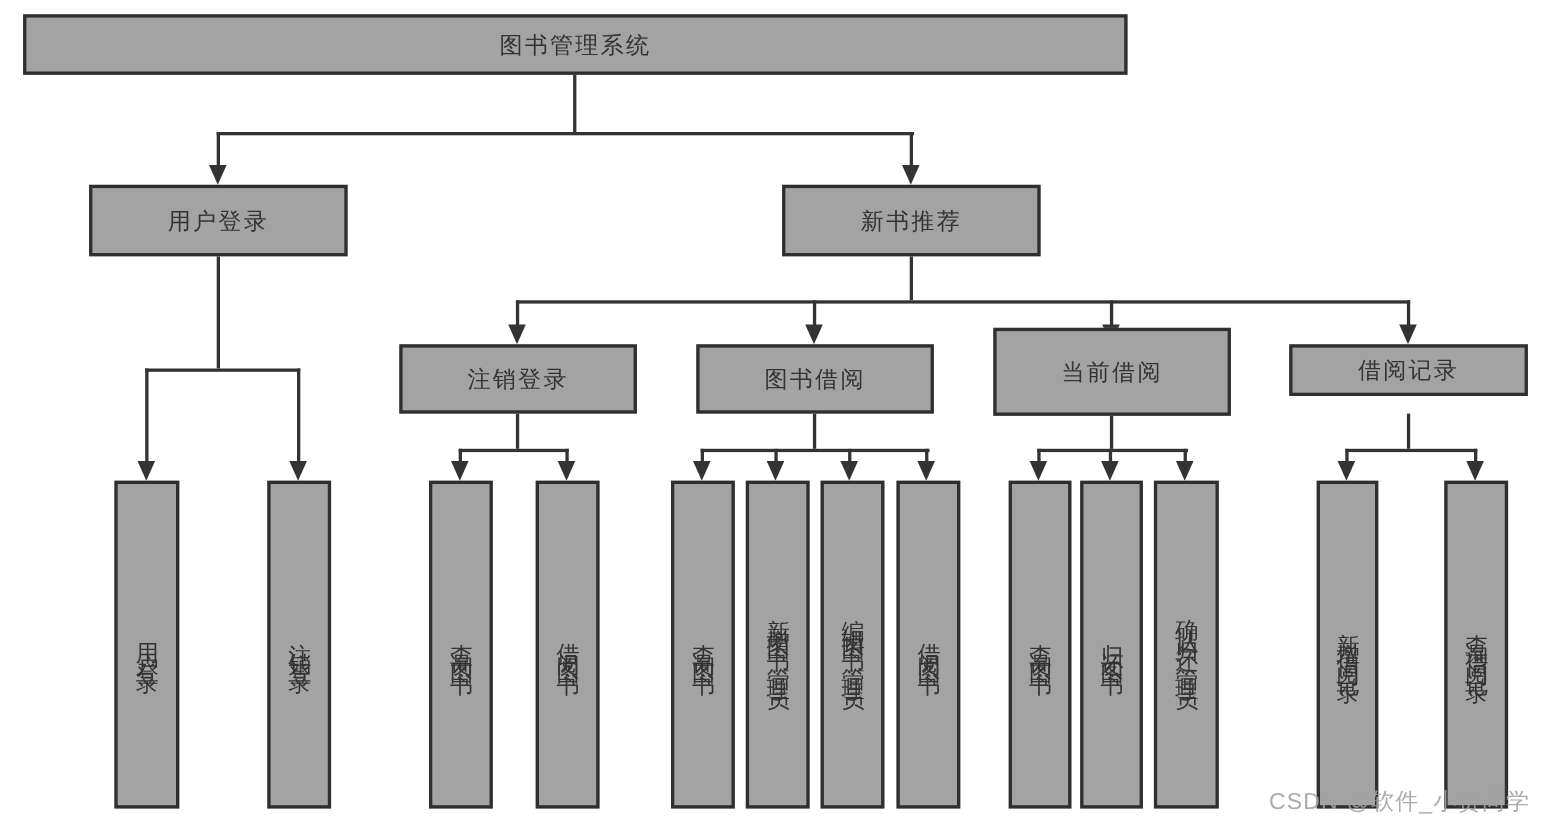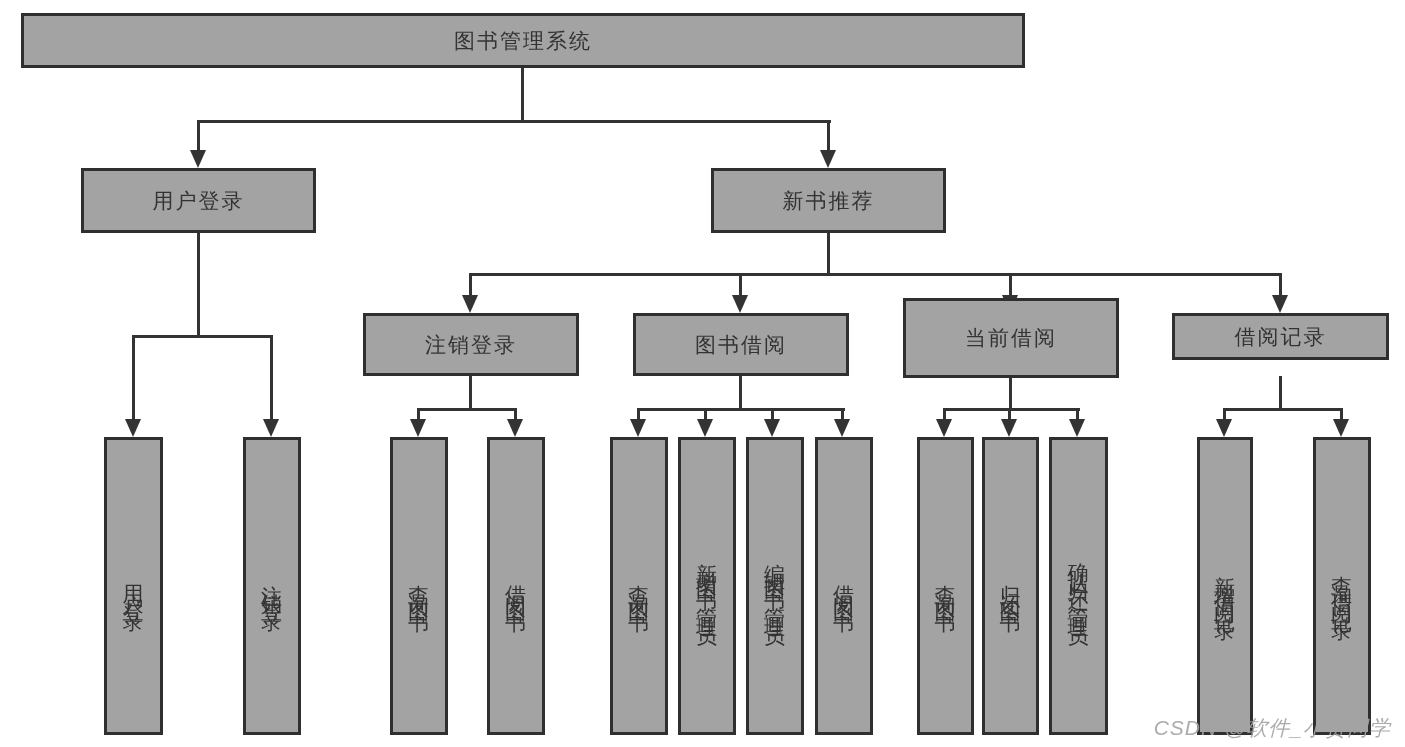--- a/index.html
+++ b/index.html
@@ -19,21 +19,21 @@
   }
   .vl { position:absolute; width:3px; background:#333333; z-index:1; }
   .hl { position:absolute; height:3px; background:#333333; z-index:1; }
   .ar {
     position:absolute; width:0; height:0; z-index:1;
     border-left:8px solid transparent; border-right:8px solid transparent;
     border-top:18px solid #333333;
   }
   .watermark {
     position:absolute; right:14px; bottom:5px; z-index:5;
-    font-size:21px; color:#a3a3a3; opacity:.9; letter-spacing:1px; white-space:nowrap;font-style:italic;
+    font-size:21px; color:#a3a3a3; opacity:.9; letter-spacing:1px; white-space:nowrap;
   }
 </style>
 </head>
 <body>
 
 <div class="canvas">
 
   <div class="box" style="left:21px;top:13px;width:1004px;height:55px">
     <span class="hlabel">图书管理系统</span>
   </div>

